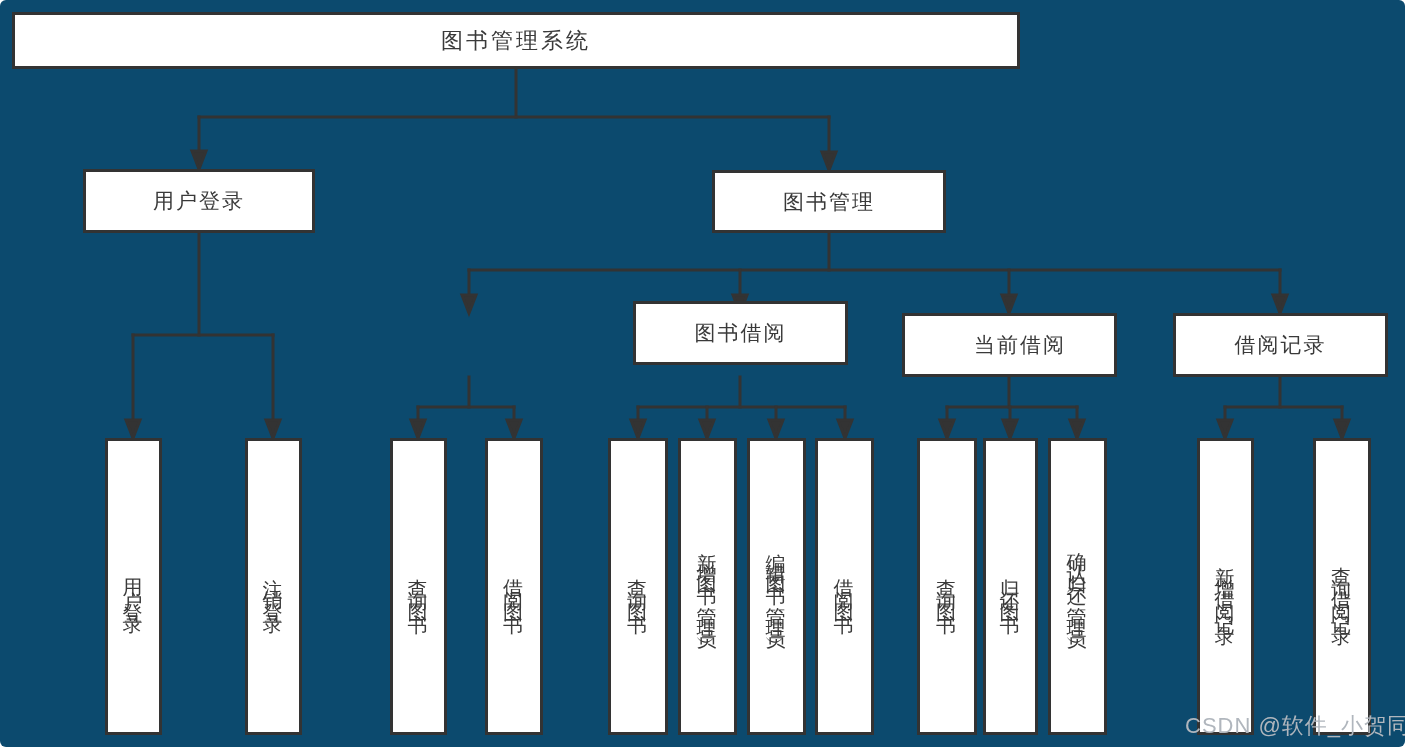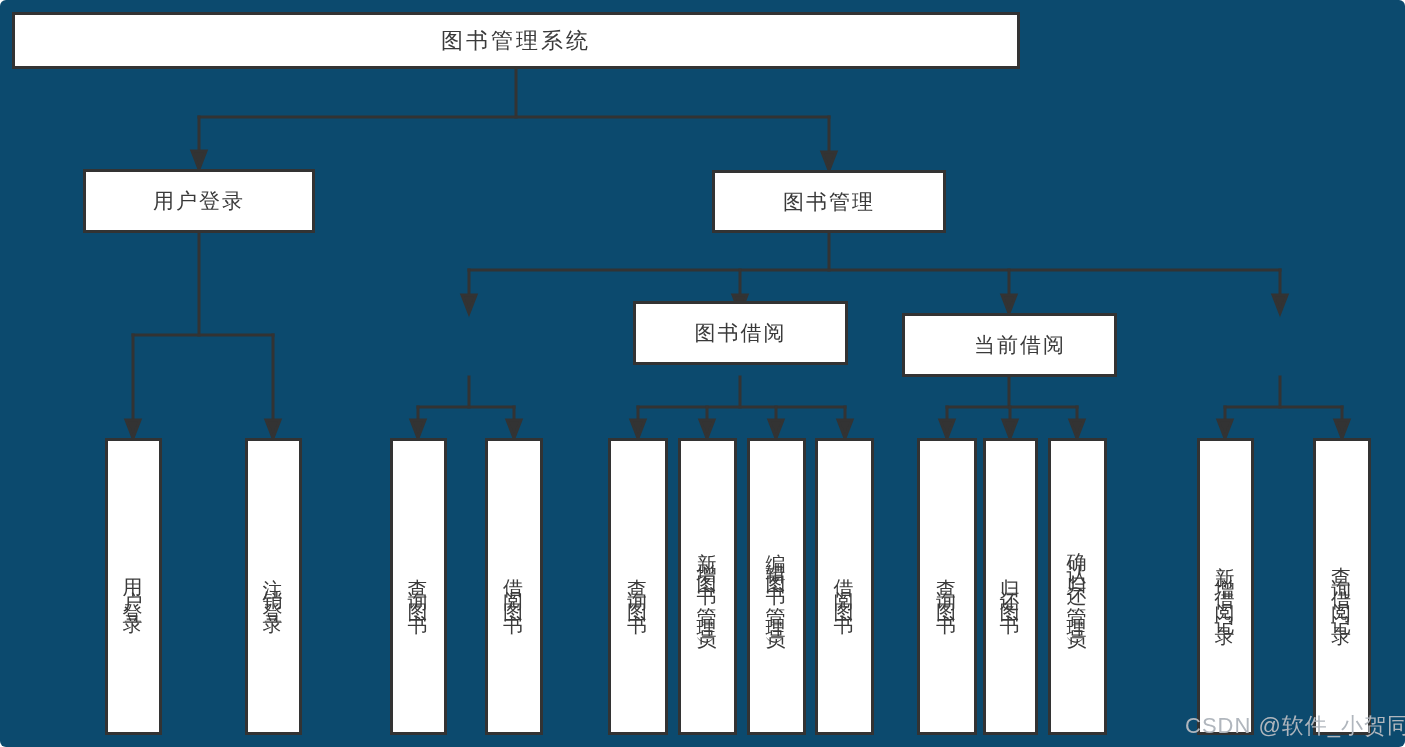--- a/index.html
+++ b/index.html
@@ -141,20 +141,21 @@
     </g>
   </svg>
 
   <div class="box title" style="left:12px; top:12px; width:1008px; height:57px;">图书管理系统</div>
 
   <div class="box" style="left:83px; top:169px; width:232px; height:64px;">用户登录</div>
   <div class="box" style="left:712px; top:170px; width:234px; height:63px;text-align:center;">图书管理</div>
 
   <div class="box" style="left:633px; top:301px; width:215px; height:64px;">图书借阅</div>
   <div class="box" style="left:902px; top:313px; width:215px; height:64px;padding-left:21px;">当前借阅</div>
+  <div class="box" style="left:1173px; top:313px; width:215px; height:64px;">借阅记录</div>
 
   <div class="vbox" style="left:105px; top:438px; width:57px; height:297px;">
     <span class="vtext">用户登录</span>
   </div>
   <div class="vbox" style="left:245px; top:438px; width:57px; height:297px;">
     <span class="vtext">注销登录</span>
   </div>
 
   <div class="vbox" style="left:390px; top:438px; width:57px; height:297px;">
     <span class="vtext">查询图书</span>

